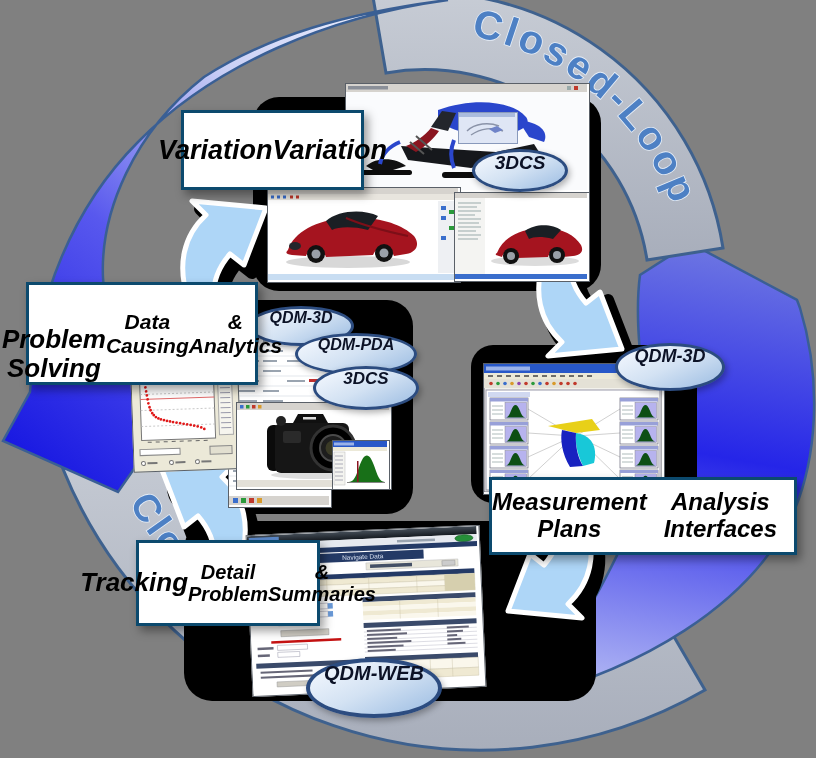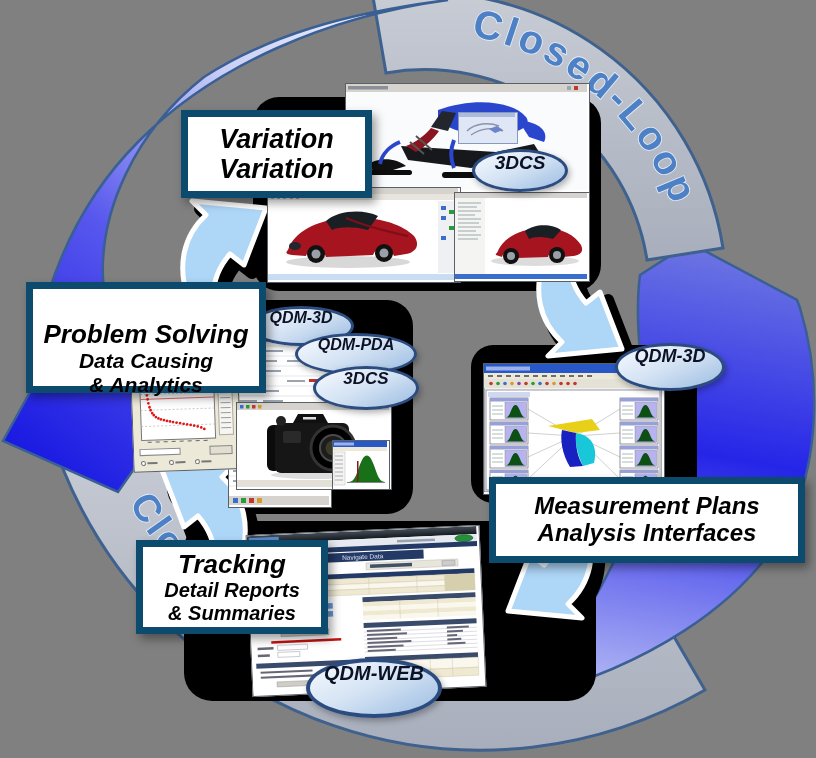--- a/index.html
+++ b/index.html
@@ -2,22 +2,22 @@
 <html><head>
 <meta charset="utf-8">
 <style>
   html,body{margin:0;padding:0;background:#808080;}
   #stage{position:relative;width:816px;height:758px;background:#808080;overflow:hidden;
          font-family:"Liberation Sans",sans-serif;}
   .layer{position:absolute;left:0;top:0;}
   #bg-layer{z-index:0;}
   #arrow-layer{z-index:5;}
   .win{position:absolute;z-index:10;background:#fff;border:1px solid #5a6068;}
-  .label-box{position:absolute;z-index:40;background:#ffffff;border:7px solid #0c4a6e;
-             box-shadow:4px 5px 9px rgba(0,0,0,.38);display:flex;flex-direction:column;
+  .label-box{position:absolute;z-index:40;background:#ffffff;border:3px solid #0c4a6e;
+             box-shadow:4px 5px 9px rgba(0,0,0,.38);display:flex;flex-direction:row;
              justify-content:center;align-items:center;font-weight:bold;font-style:italic;
              color:#000;text-align:center;line-height:1.12;}
   .oval{position:absolute;z-index:30;border:3px solid #2c4c80;border-radius:50%;
         background:linear-gradient(155deg,#f7faff 0%,#d3e2f3 50%,#9bbce2 100%);
         display:flex;align-items:flex-start;justify-content:center;font-weight:bold;
         font-style:italic;color:#0c1226;box-shadow:2px 3px 6px rgba(0,0,0,.3);}
   .l1{font-size:26px;margin-top:41px;} .l2{font-size:20px;}
   .rot-2{transform:rotate(-2deg);}
   svg{display:block;}
 </style>
@@ -469,17 +469,17 @@
     <div class="l2" style="font-size:21px;">&amp; Analytics</div>
   </div>
 
   <div class="label-box" style="left:489px;top:477px;width:302px;height:72px;font-size:24px;">
     <div>Measurement Plans</div>
     <div>Analysis Interfaces</div>
   </div>
 
   <div class="label-box" style="left:136px;top:540px;width:178px;height:80px;">
     <div style="font-size:26px;">Tracking</div>
-    <div style="font-size:20px;">Detail Reports</div>
+    <div style="font-size:20px;">Detail Problem</div>
     <div style="font-size:20px;text-align:center;">&amp; Summaries</div>
   </div>
 
 </div>
 
 </body></html>

